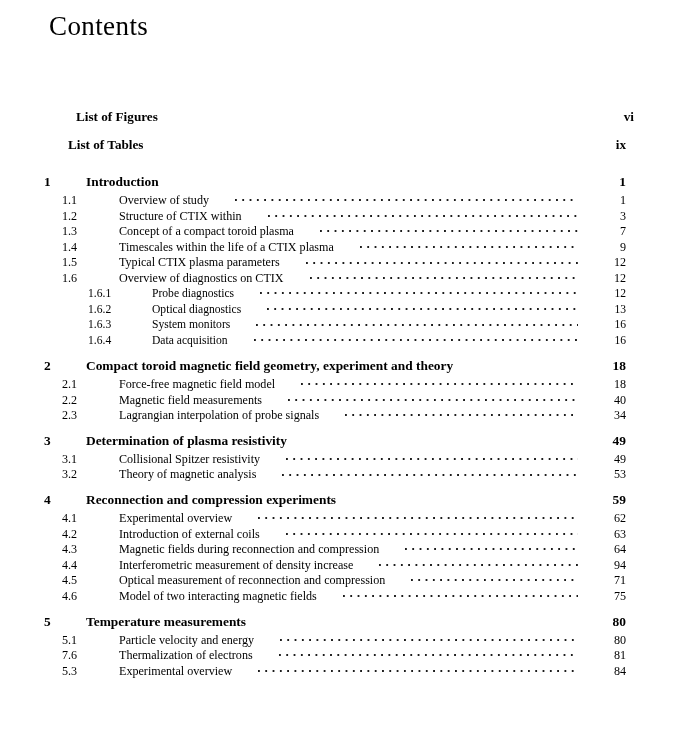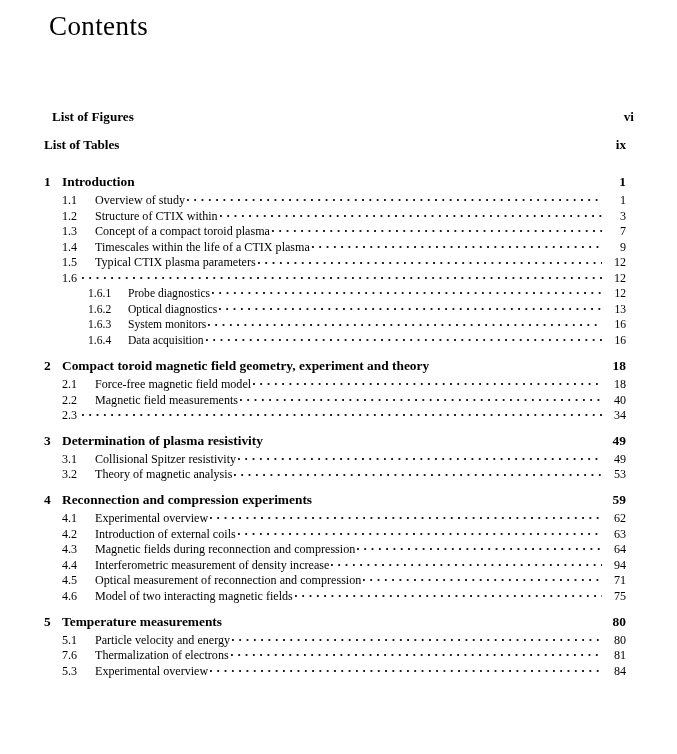--- a/index.html
+++ b/index.html
@@ -41,20 +41,21 @@
     left: 44px;
     top: 108px;
     width: 582px;
   }
 
   .entry {
     display: flex;
     align-items: baseline;
     width: 100%;
     white-space: nowrap;
+    gap: 24px;
   }
 
   .num {
     flex: 0 0 auto;
     text-align: left;
   }
   .label {
     flex: 0 0 auto;
   }
   .leader {
@@ -189,20 +190,21 @@
       <div class="entry section">
         <span class="num">1.5</span>
         <span class="label">Typical CTIX plasma parameters</span>
         <span class="leader">
           <span class="dots"></span>
         </span>
         <span class="pageno">12</span>
       </div>
       <div class="entry section">
         <span class="num">1.6</span>
+        <span class="label">Overview of diagnostics on CTIX</span>
         <span class="leader">
           <span class="dots"></span>
         </span>
         <span class="pageno">12</span>
       </div>
       <div class="entry subsection">
         <span class="num">1.6.1</span>
         <span class="label">Probe diagnostics</span>
         <span class="leader">
           <span class="dots"></span>
@@ -250,20 +252,21 @@
       <div class="entry section">
         <span class="num">2.2</span>
         <span class="label">Magnetic field measurements</span>
         <span class="leader">
           <span class="dots"></span>
         </span>
         <span class="pageno">40</span>
       </div>
       <div class="entry section">
         <span class="num">2.3</span>
+        <span class="label">Lagrangian interpolation of probe signals</span>
         <span class="leader">
           <span class="dots"></span>
         </span>
         <span class="pageno">34</span>
       </div>
       <div class="entry chapter">
         <span class="num">3</span>
         <span class="label">Determination of plasma resistivity</span>
         <span class="leader blank"></span>
         <span class="pageno">49</span>

